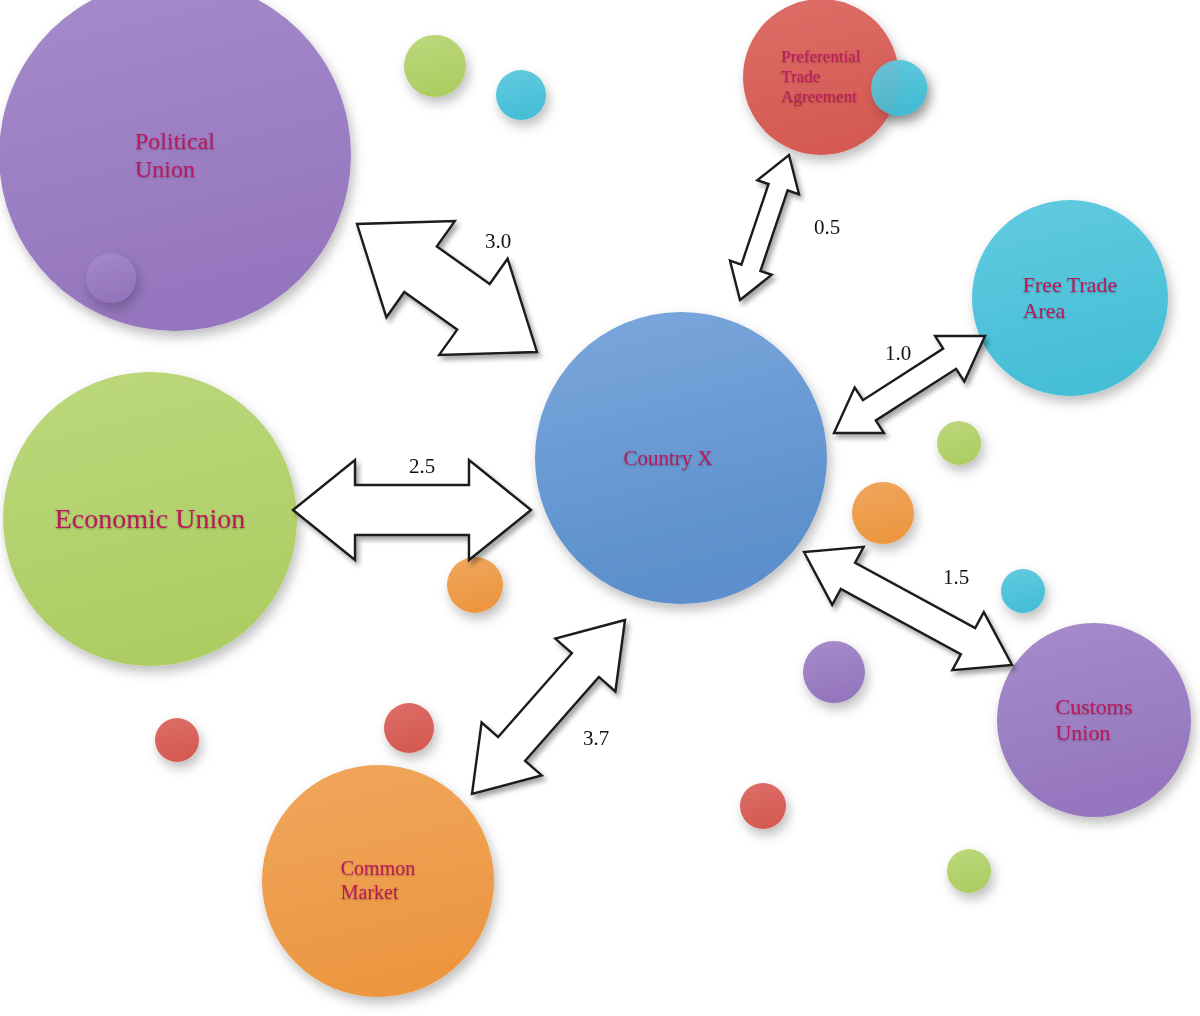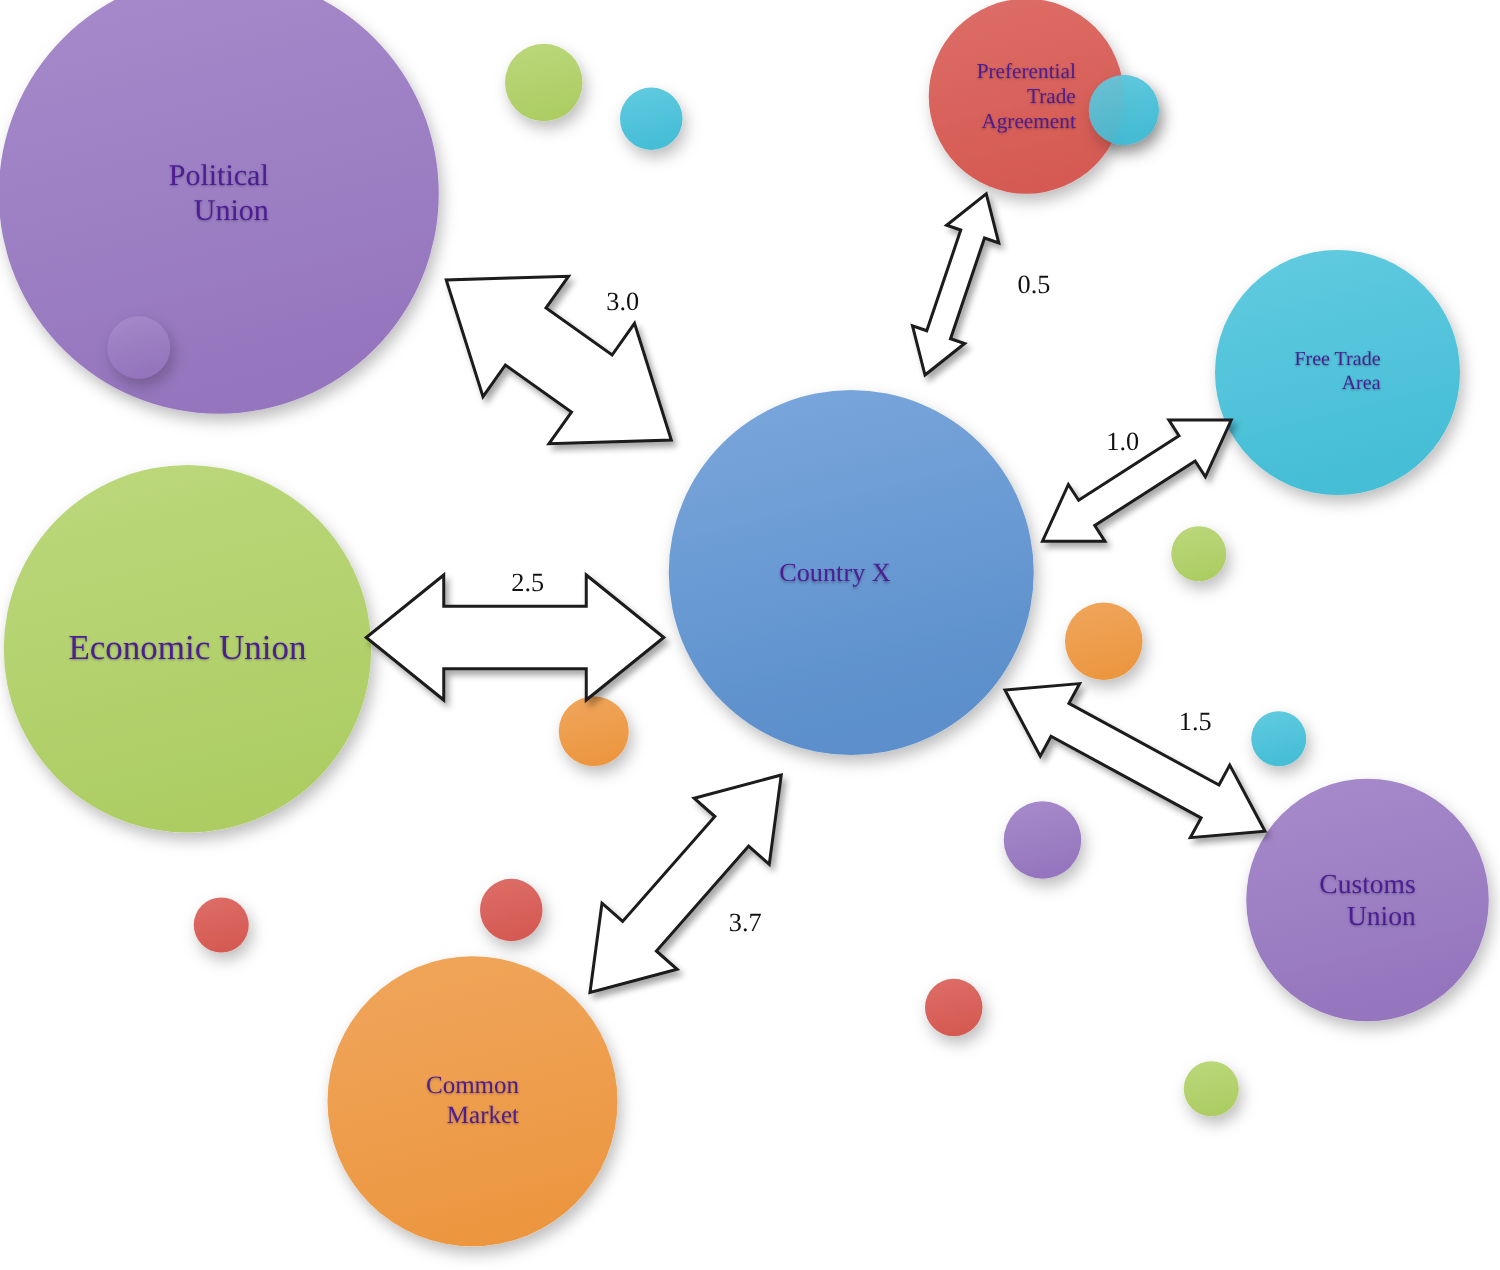--- a/index.html
+++ b/index.html
@@ -20,22 +20,22 @@
   }
   #svg-layer {
     position: absolute;
     left: 0;
     top: 0;
     width: 1200px;
     height: 1016px;
   }
   .node-label {
     position: absolute;
-    color: #4c1d95;
-    text-align: right;
+    color: #be185d;
+    text-align: left;
     line-height: 1.18;
     text-shadow: 0 1px 2px rgba(0,0,0,0.30);
     pointer-events: none;
     white-space: pre-line;
     font-family: "Liberation Serif", "DejaVu Serif", serif;
   }
   .edge-label {
     position: absolute;
     color: #111111;
     font-size: 21px;
@@ -183,21 +183,21 @@
   <div id="label-layer">
       <div class="node-label" style="font-size: 21px; width: 292px; left: 522px; top: 312px; height: 292px; display: flex; align-items: center; justify-content: center;">Country X</div>
       <div class="node-label" style="font-size: 24px; width: 352px; left: -1px; top: -21px; height: 352px; display: flex; align-items: center; justify-content: center;">Political
 Union</div>
       <div class="node-label" style="font-size: 28px; width: 294px; left: 3px; top: 372px; height: 294px; display: flex; align-items: center; justify-content: center;">Economic Union</div>
       <div class="node-label" style="font-size: 20px; width: 232px; left: 262px; top: 765px; height: 232px; display: flex; align-items: center; justify-content: center;">Common
 Market</div>
       <div class="node-label" style="font-size: 17px; width: 156px; left: 743px; top: -1px; height: 156px; display: flex; align-items: center; justify-content: center;">Preferential
 Trade
 Agreement</div>
-      <div class="node-label" style="font-size: 16px; width: 196px; left: 972px; top: 200px; height: 196px; display: flex; align-items: center; justify-content: center;">Free Trade
+      <div class="node-label" style="font-size: 22px; width: 196px; left: 972px; top: 200px; height: 196px; display: flex; align-items: center; justify-content: center;">Free Trade
 Area</div>
       <div class="node-label" style="font-size: 22px; width: 194px; left: 997px; top: 623px; height: 194px; display: flex; align-items: center; justify-content: center;">Customs
 Union</div>
       <div class="edge-label" style="left: 485px; top: 229px;">3.0</div>
       <div class="edge-label" style="left: 814px; top: 215px;">0.5</div>
       <div class="edge-label" style="left: 885px; top: 341px;">1.0</div>
       <div class="edge-label" style="left: 409px; top: 454px;">2.5</div>
       <div class="edge-label" style="left: 943px; top: 565px;">1.5</div>
       <div class="edge-label" style="left: 583px; top: 726px;">3.7</div>
     </div>

